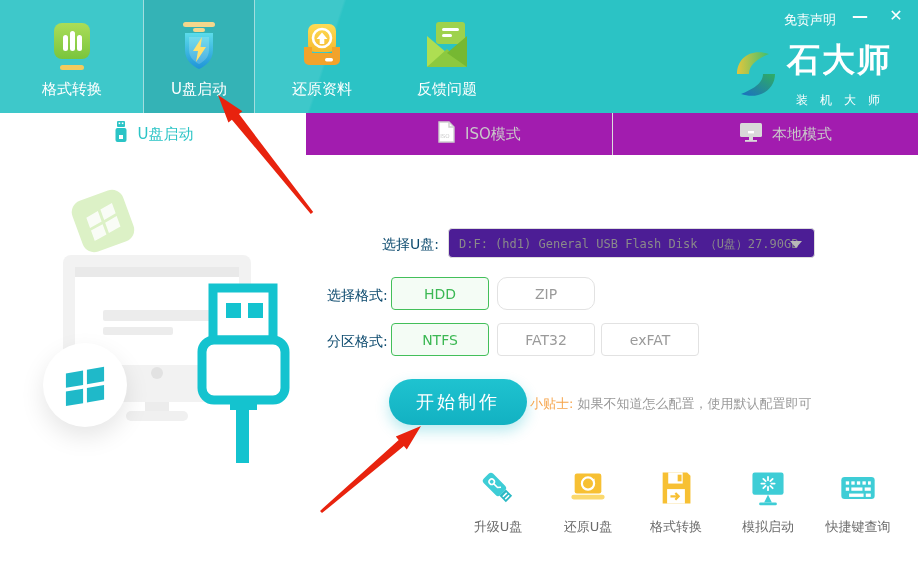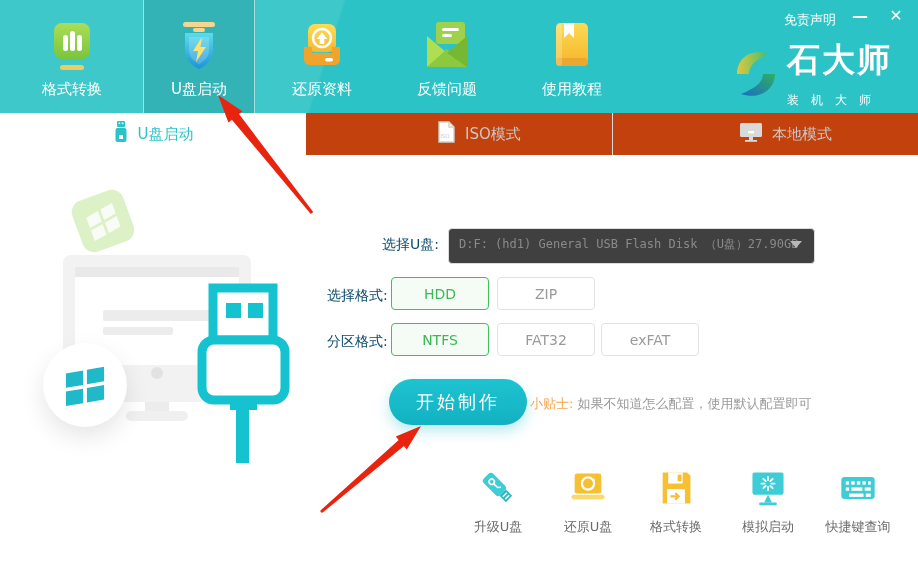--- a/index.html
+++ b/index.html
@@ -17,31 +17,31 @@
     border-right:1px solid rgba(255,255,255,0.55);}
   .nav-icon{margin-top:20px;height:56px;display:flex;align-items:flex-start;justify-content:center;}
   .nav-label{margin-top:4px;color:#fff;font-size:15px;white-space:nowrap;}
 
   .disclaimer{position:absolute;left:784px;top:11px;color:#fff;font-size:13px;cursor:pointer;z-index:3;}
   .winbtn{position:absolute;top:6px;color:#fff;font-size:16px;font-weight:bold;cursor:pointer;z-index:3;
     width:24px;text-align:center;}
   .btn-min{left:848px;}
   .btn-close{left:884px;}
 
-  .logo{position:absolute;left:733px;top:42px;display:flex;align-items:flex-start;z-index:2;}
+  .logo{position:absolute;left:733px;top:42px;display:flex;align-items:flex-start;z-index:2;text-align:right;}
   .logo-text{margin-left:8px;color:#fff;}
   .logo-name{font-size:33px;font-weight:bold;line-height:36px;letter-spacing:2px;}
   .logo-tag{font-size:12px;letter-spacing:12px;margin-top:14px;white-space:nowrap;}
 
   
   .tabbar{position:absolute;left:0;top:113px;width:918px;height:42px;display:flex;}
   .tab{width:306px;height:42px;display:flex;align-items:center;justify-content:center;gap:9px;
     font-size:15px;cursor:pointer;box-sizing:border-box;}
   .tab.active{background:#fff;color:#2bc4c6;}
-  .tab.inactive{background:#c2410c;color:#c9c9c9;padding-left:40px;}
+  .tab.inactive{background:#a21caf;color:#c9c9c9;padding-left:40px;}
   .tab.bl{border-left:1px solid #dcdcdc;}
 
   
   .illus *{position:absolute;}
   .tile{left:76px;top:194px;width:54px;height:54px;background:#dcf1c6;border-radius:12px;
     transform:rotate(-20deg);display:flex;align-items:center;justify-content:center;}
   .monitor{left:63px;top:255px;width:188px;height:147px;background:#f2f2f2;border-radius:8px;}
   .screen{left:75px;top:267px;width:164px;height:98px;background:#fff;}
   .scr-top{left:75px;top:267px;width:164px;height:10px;background:#e9e9e9;}
   .bar1{left:103px;top:310px;width:112px;height:11px;background:#ececec;border-radius:2px;}
@@ -51,31 +51,31 @@
   .stand-base{left:126px;top:411px;width:62px;height:10px;background:#f0f0f0;border-radius:5px;}
   .ball{left:43px;top:343px;width:84px;height:84px;border-radius:50%;background:#fff;
     box-shadow:0 10px 24px rgba(0,0,0,0.10);display:flex;align-items:center;justify-content:center;}
   .usbplug{left:195px;top:280px;}
 
   
   .lbl{position:absolute;font-size:14px;color:#0c4a6e;white-space:nowrap;}
   .lbl-usb{left:382px;top:236px;}
   .lbl-format{left:327px;top:287px;}
   .lbl-part{left:327px;top:333px;}
-  .select{position:absolute;left:448px;top:228px;width:367px;height:36px;border:1px solid #ddd;
-    border-radius:4px;background:#404040;cursor:pointer;box-sizing:border-box;}
+  .select{position:absolute;left:448px;top:228px;width:367px;height:30px;border:1px solid #ddd;
+    border-radius:4px;background:#4c1d95;cursor:pointer;box-sizing:border-box;}
   .select-text{position:absolute;left:10px;top:7px;font-family:"DejaVu Sans Mono","Liberation Mono",monospace;
     font-size:12px;color:#8a8a8a;white-space:nowrap;}
   .caret{position:absolute;right:12px;top:12px;width:0;height:0;border-left:6px solid transparent;
     border-right:6px solid transparent;border-top:7px solid #b8b8b8;}
   .opt{position:absolute;width:98px;height:33px;border-radius:4px;display:flex;align-items:center;
     justify-content:center;font-size:14px;background:#fff;border:1px solid #e2e2e2;color:#9a9a9a;
     cursor:pointer;box-sizing:border-box;}
   .opt.sel{border-color:#43bf5a;color:#3cb854;background:#f4fcf5;}
-  .o-hdd{left:391px;top:277px;}  .o-zip{left:497px;top:277px;}
+  .o-hdd{left:391px;top:277px;}  .o-zip{left:497px;top:277px;border-radius:10px;}
   .o-ntfs{left:391px;top:323px;} .o-fat{left:497px;top:323px;} .o-exfat{left:601px;top:323px;}
   .start{position:absolute;left:389px;top:379px;width:138px;height:46px;border-radius:23px;
     background:linear-gradient(180deg,#1fc3d0,#12b1c2);color:#fff;font-size:18px;letter-spacing:3px;
     display:flex;align-items:center;justify-content:center;cursor:pointer;
     box-shadow:0 6px 14px rgba(23,186,201,0.30);}
   .tip{position:absolute;left:530px;top:395px;font-size:13px;white-space:nowrap;}
   .tip-label{color:#f6a44a;}
   .tip-text{color:#9a9a9a;}
 
   
@@ -156,37 +156,20 @@
           <rect x="19" y="8" width="17" height="3" rx="1.5" fill="#fff"></rect>
           <rect x="19" y="14" width="10" height="3" rx="1.5" fill="#fff"></rect>
           <polygon points="4,16 24,33 4,47" fill="#aede52"></polygon>
           <polygon points="4,47 24,29 44,47" fill="#8cc93f"></polygon>
           <polygon points="44,16 44,47 24,33" fill="#76b832"></polygon>
         </svg>
       </span>
       <span class="nav-label">反馈问题</span>
     </div>
 
-    <div class="nav-item ni4">
-      <span class="nav-icon">
-        <svg width="48" height="56" viewBox="0 0 48 56">
-          <defs>
-              <linearGradient id="gBook" x1="0" y1="0" x2="0" y2="1">
-            <stop offset="0" stop-color="#fdd955"></stop>
-                <stop offset="1" stop-color="#f4b62b"></stop>
-              </linearGradient>
-            </defs>
-          <rect x="8" y="3" width="32" height="43" rx="5" fill="url(#gBook)"></rect>
-          <rect x="8" y="38" width="32" height="8" rx="4" fill="#eaa92e"></rect>
-          <rect x="8" y="3" width="6" height="43" rx="3" fill="rgba(255,255,255,0.22)"></rect>
-          <path d="M16 3 h10 v15 l-5 -5 -5 5 z" fill="#fff"></path>
-        </svg>
-      </span>
-      <span class="nav-label">使用教程</span>
-    </div>
 
     <span class="disclaimer">免责声明</span>
     <span class="winbtn btn-min">—</span>
     <span class="winbtn btn-close">✕</span>
 
     <div class="logo">
       <span>
         <svg width="46" height="62" viewBox="0 0 46 62">
           <defs>
             <linearGradient id="gSw1" x1="0" y1="0" x2="1" y2="0">

